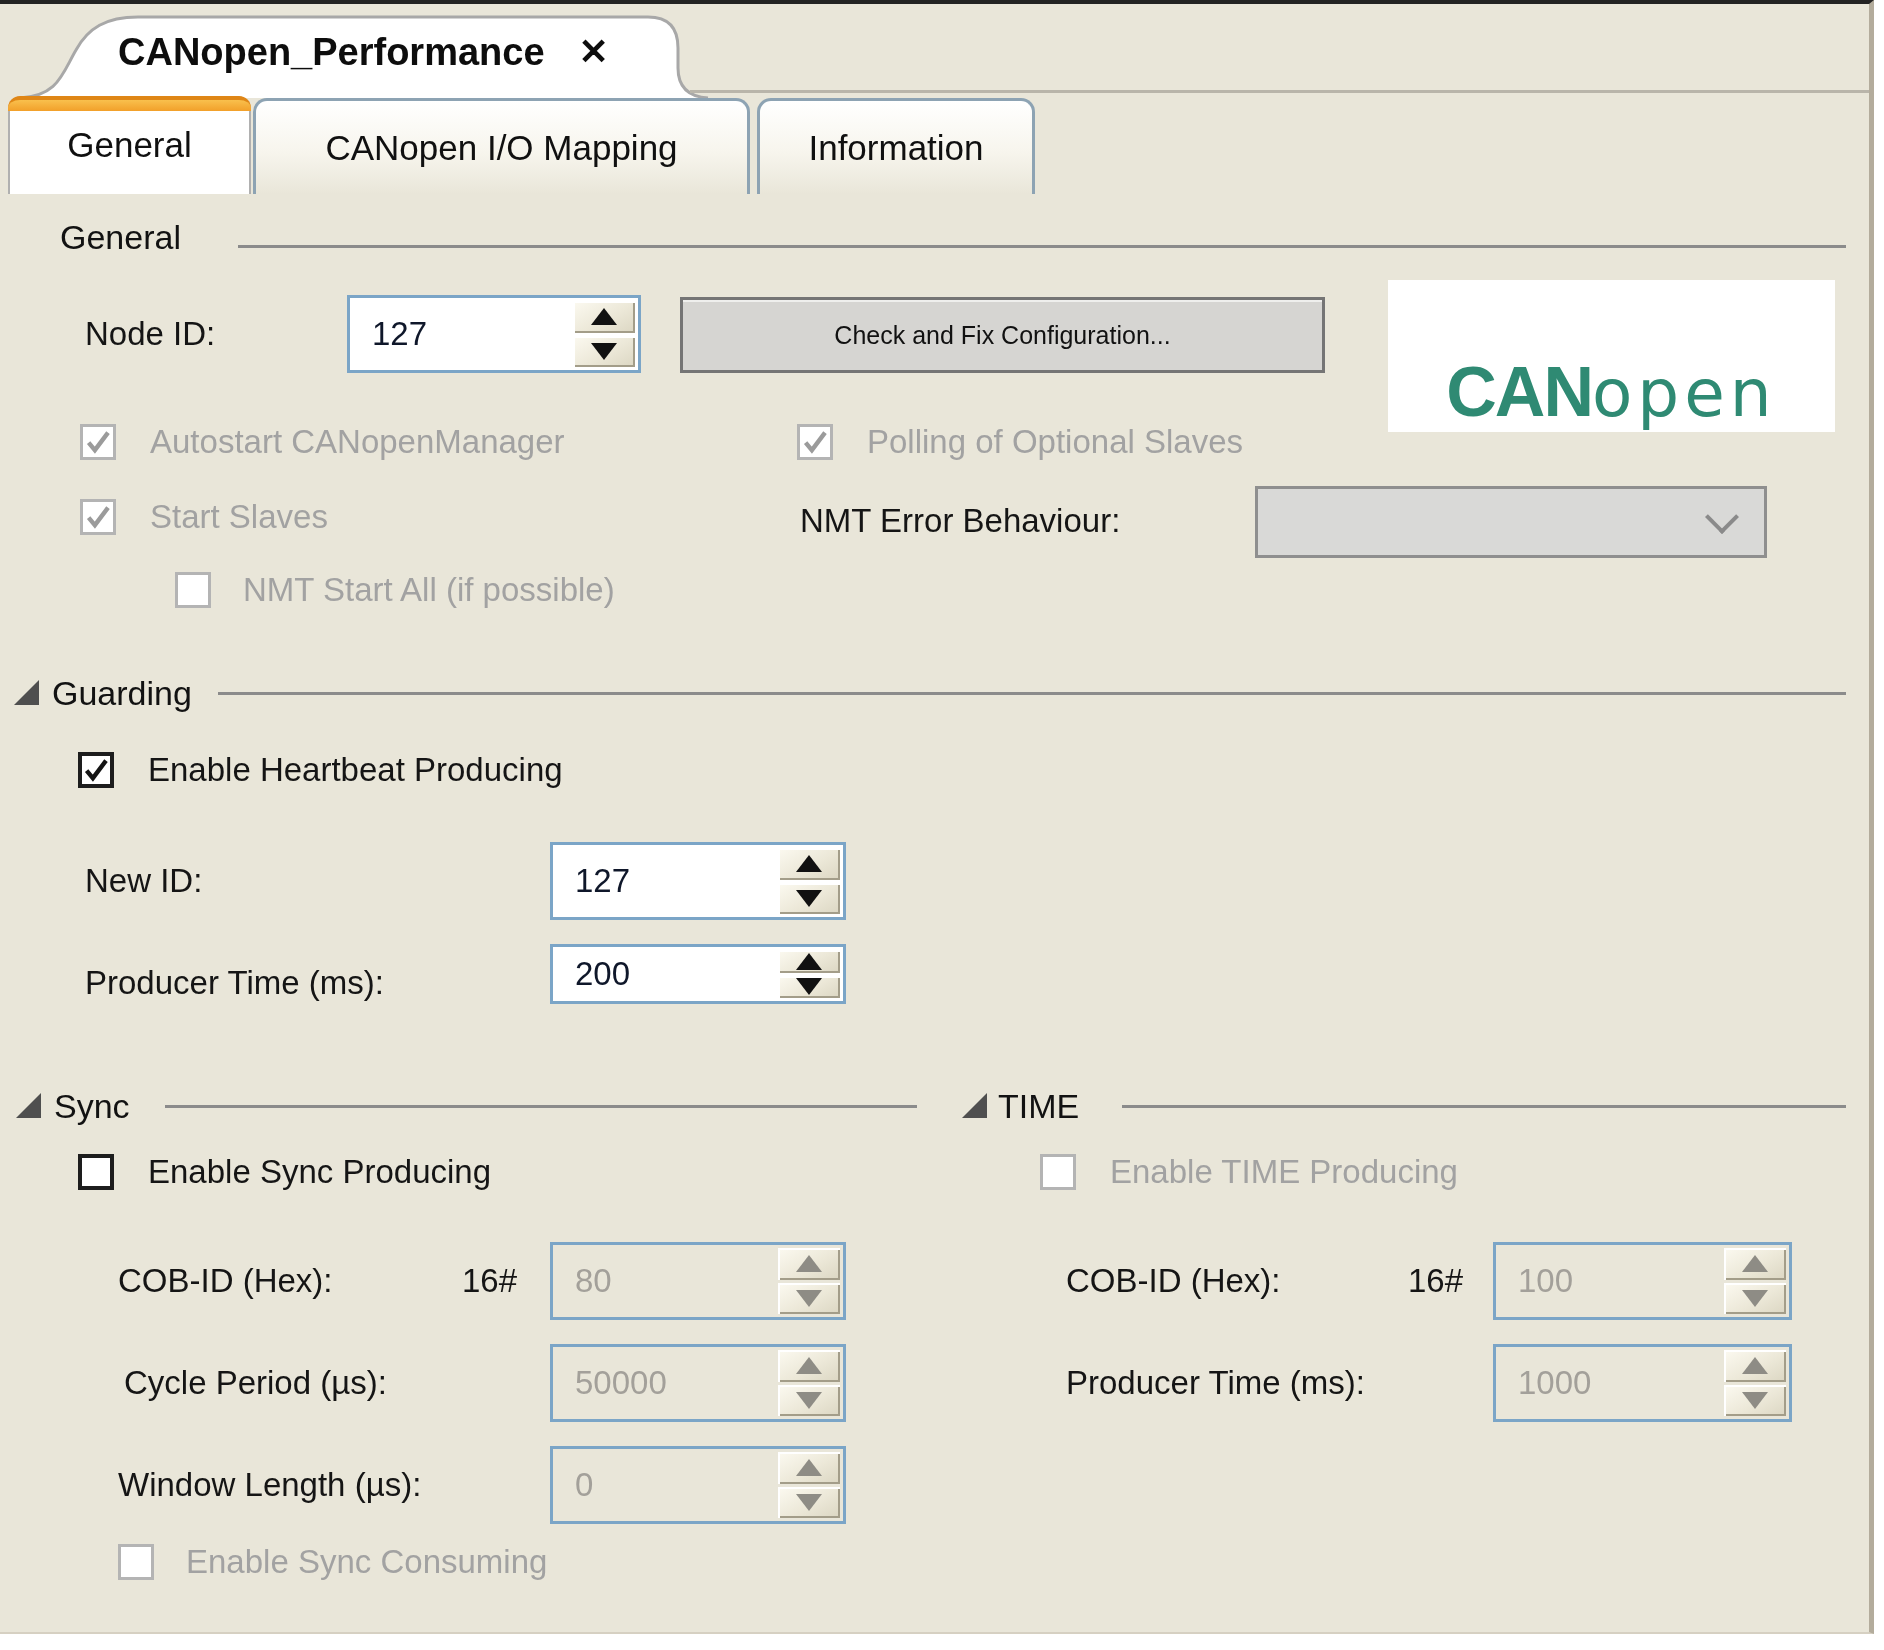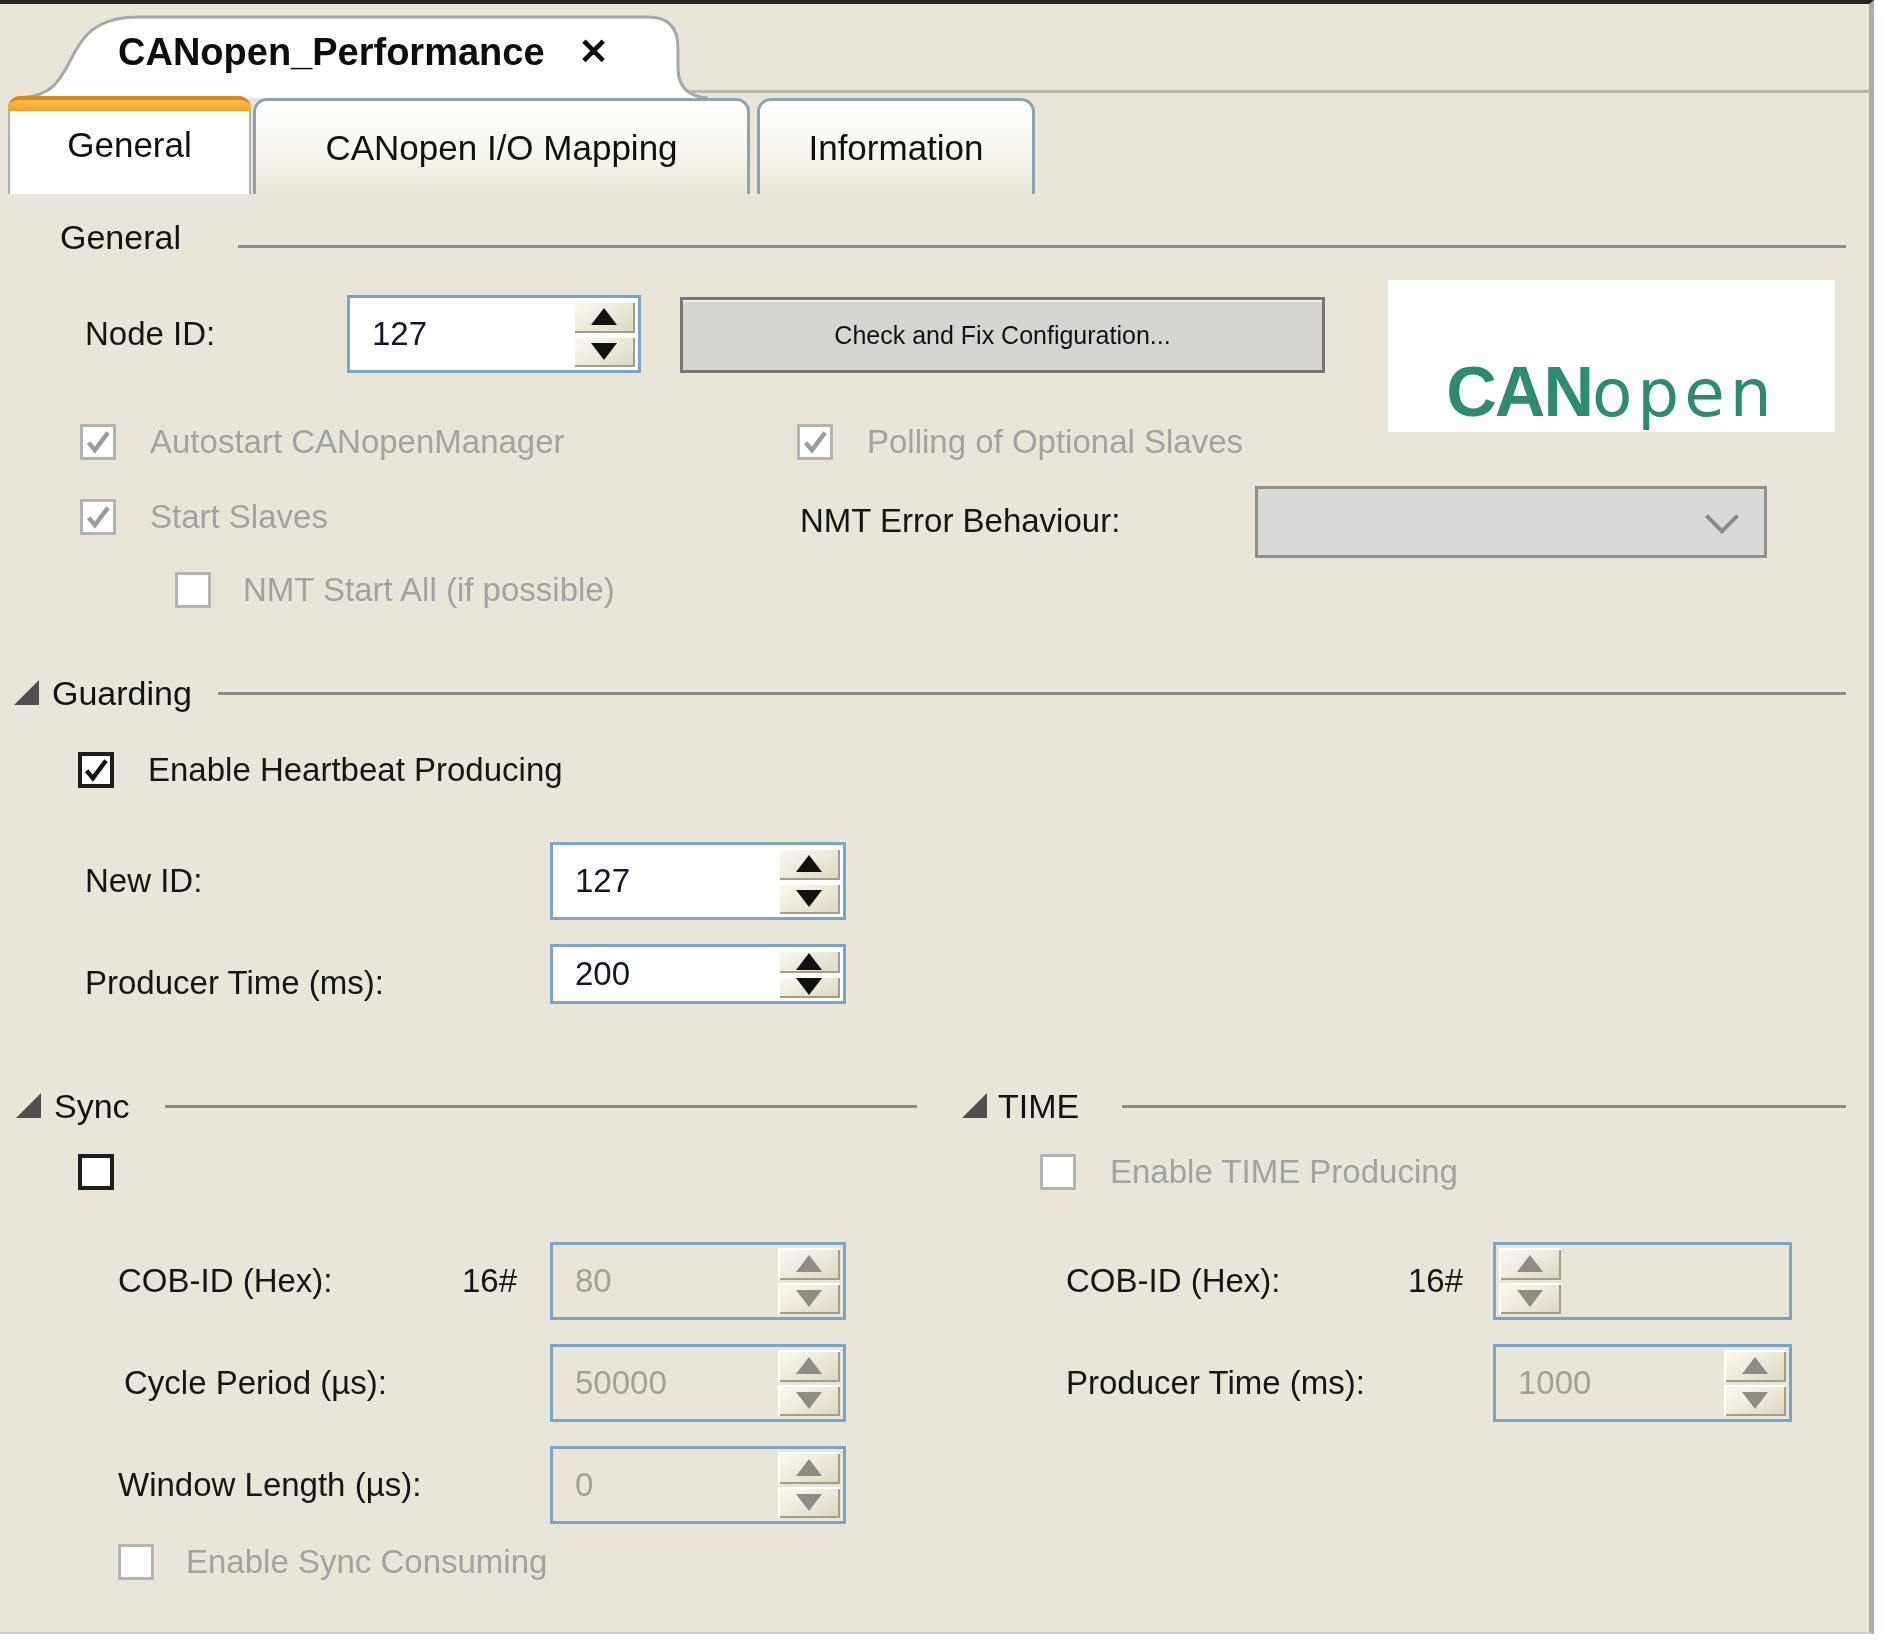--- a/index.html
+++ b/index.html
@@ -210,20 +210,21 @@
 
   <div class="sec-tri" style="left:16px;top:1089px;"></div>
   <div class="sec-label" style="left:54px;top:1081px;">Sync</div>
   <div class="sec-line" style="left:165px;top:1101px;width:752px;"></div>
 
   <span class="cb" style="left:78px;top:1150px;">
     <svg viewBox="0 0 24 24">
         <path d="M4.5 12.5 L9.5 18.5 L20 4.5"></path>
       </svg>
   </span>
+  <div class="lbl" style="left:148px;top:1148px;">Enable Sync Producing</div>
 
   <div class="lbl" style="left:118px;top:1257px;">COB-ID (Hex):</div>
   <div class="lbl" style="left:462px;top:1257px;">16#</div>
   <div class="spin off" style="left:550px;top:1238px;width:296px;height:78px;">
     <span class="val">80</span>
     <span class="btns">
       <span class="sb">
           <i class="tri-up"></i>
         </span>
       <span class="sb">
@@ -272,20 +273,21 @@
   <span class="cb off" style="left:1040px;top:1150px;">
     <svg viewBox="0 0 24 24">
         <path d="M4.5 12.5 L9.5 18.5 L20 4.5"></path>
       </svg>
   </span>
   <div class="lbl dim" style="left:1110px;top:1148px;">Enable TIME Producing</div>
 
   <div class="lbl" style="left:1066px;top:1257px;">COB-ID (Hex):</div>
   <div class="lbl" style="left:1408px;top:1257px;">16#</div>
   <div class="spin off" style="left:1493px;top:1238px;width:299px;height:78px;">
+    <span class="val">100</span>
     <span class="btns">
       <span class="sb">
           <i class="tri-up"></i>
         </span>
       <span class="sb">
           <i class="tri-dn"></i>
         </span>
     </span>
   </div>
 

